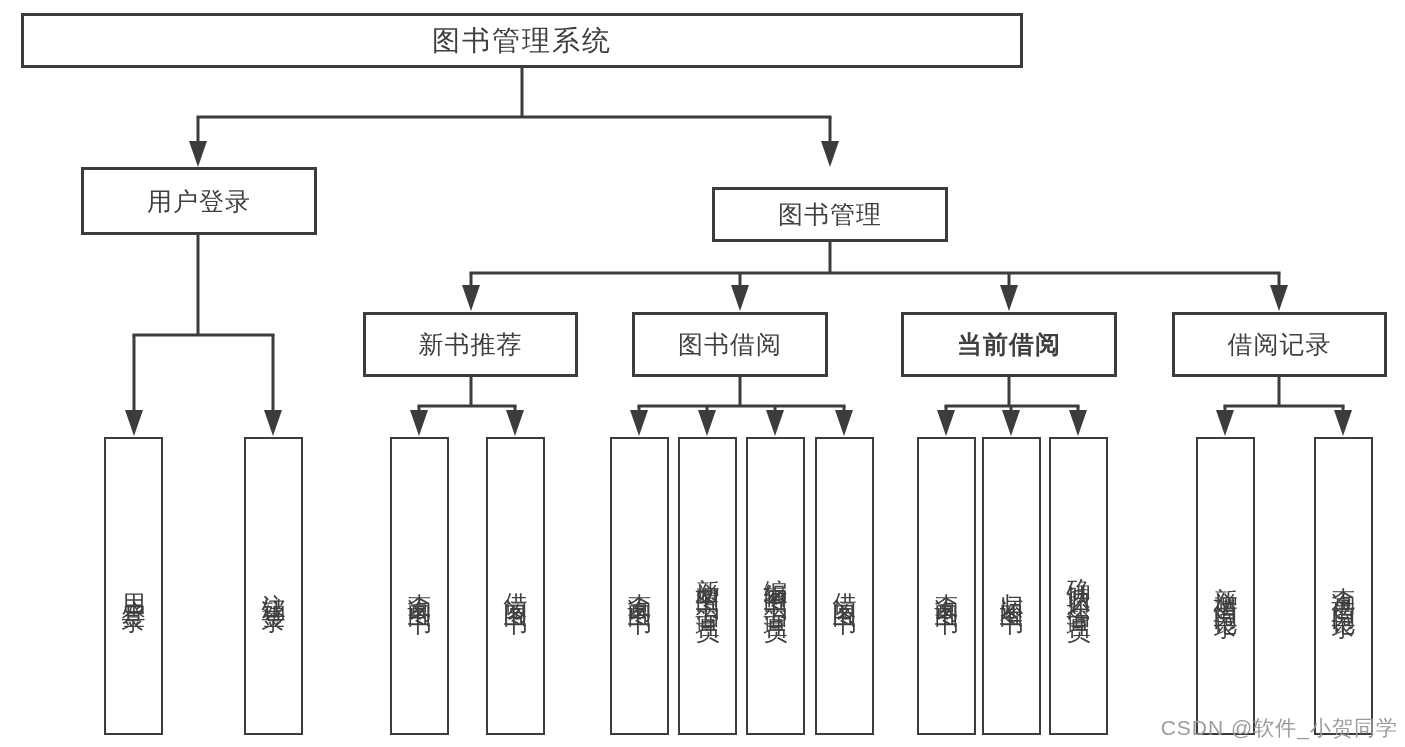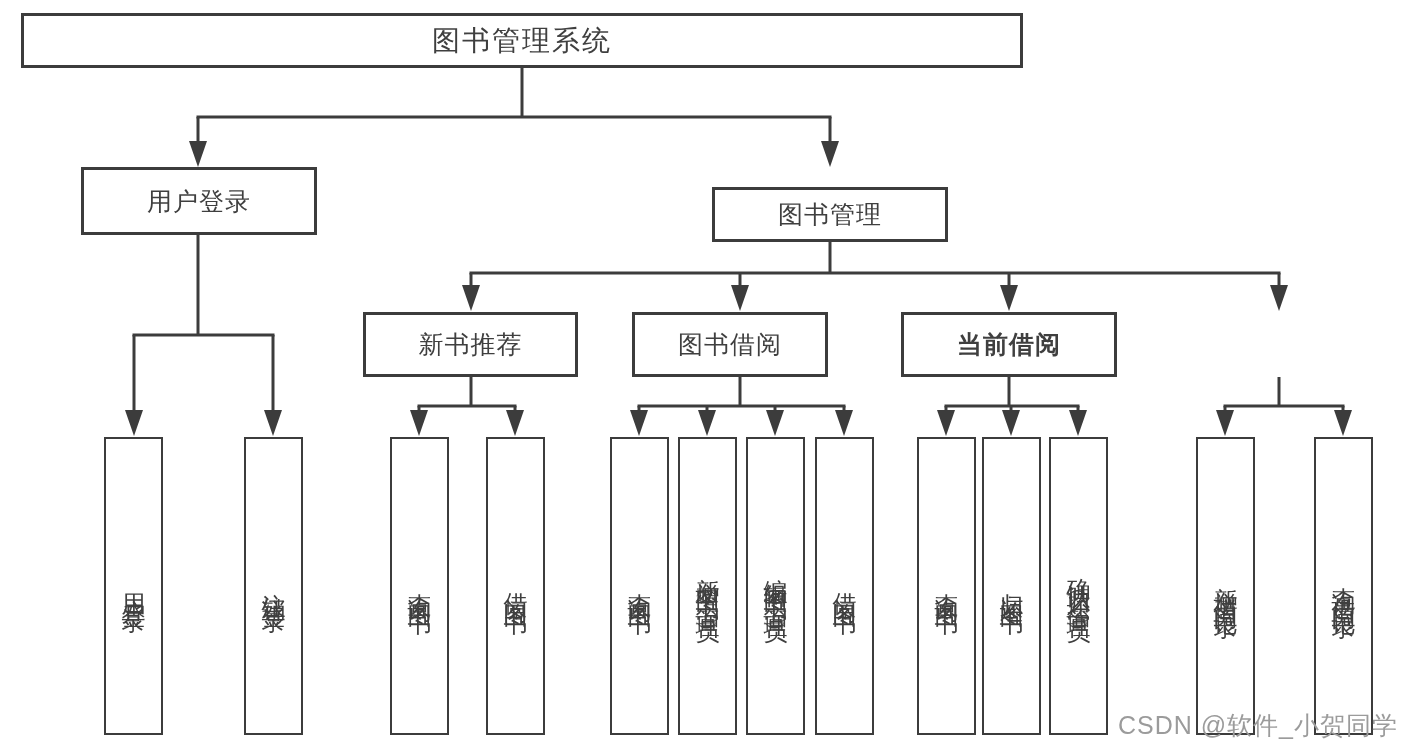--- a/index.html
+++ b/index.html
@@ -52,21 +52,21 @@
     writing-mode: vertical-rl;
     font-size: 24px;
     letter-spacing: 6px;
     line-height: 1;
     white-space: normal;
   }
   .watermark {
     position: absolute;
     right: 7px;
     bottom: 5px;
-    font-size: 25px;
+    font-size: 21px;
     color: #9b9b9b;
     letter-spacing: 1px;
     z-index: 5;
   }
 </style>
 </head>
 <body>
 
 <div class="canvas">
 
@@ -147,20 +147,21 @@
   </svg>
 
   <div class="node root-node" style="left:21px; top:13px; width:1002px; height:55px;">图书管理系统</div>
 
   <div class="node" style="left:81px; top:167px; width:236px; height:68px;">用户登录</div>
   <div class="node" style="left:712px; top:167px; width:236px; height:55px;margin-top:20px;">图书管理</div>
 
   <div class="node" style="left:363px; top:312px; width:215px; height:65px;text-align:center;">新书推荐</div>
   <div class="node" style="left:632px; top:312px; width:196px; height:65px;">图书借阅</div>
   <div class="node" style="left:901px; top:312px; width:216px; height:65px;font-weight:bold;">当前借阅</div>
+  <div class="node" style="left:1172px; top:312px; width:215px; height:65px;">借阅记录</div>
 
   <div class="node leaf" style="left:104px; top:437px; width:59px; height:298px;">用户登录</div>
   <div class="node leaf" style="left:244px; top:437px; width:59px; height:298px;">注销登录</div>
 
   <div class="node leaf" style="left:390px; top:437px; width:59px; height:298px;">查询图书</div>
   <div class="node leaf" style="left:486px; top:437px; width:59px; height:298px;">借阅图书</div>
 
   <div class="node leaf" style="left:610px; top:437px; width:59px; height:298px;">查询图书</div>
   <div class="node leaf" style="left:678px; top:437px; width:59px; height:298px;">新增图书（管理员）</div>
   <div class="node leaf" style="left:746px; top:437px; width:59px; height:298px;">编辑图书（管理员）</div>

